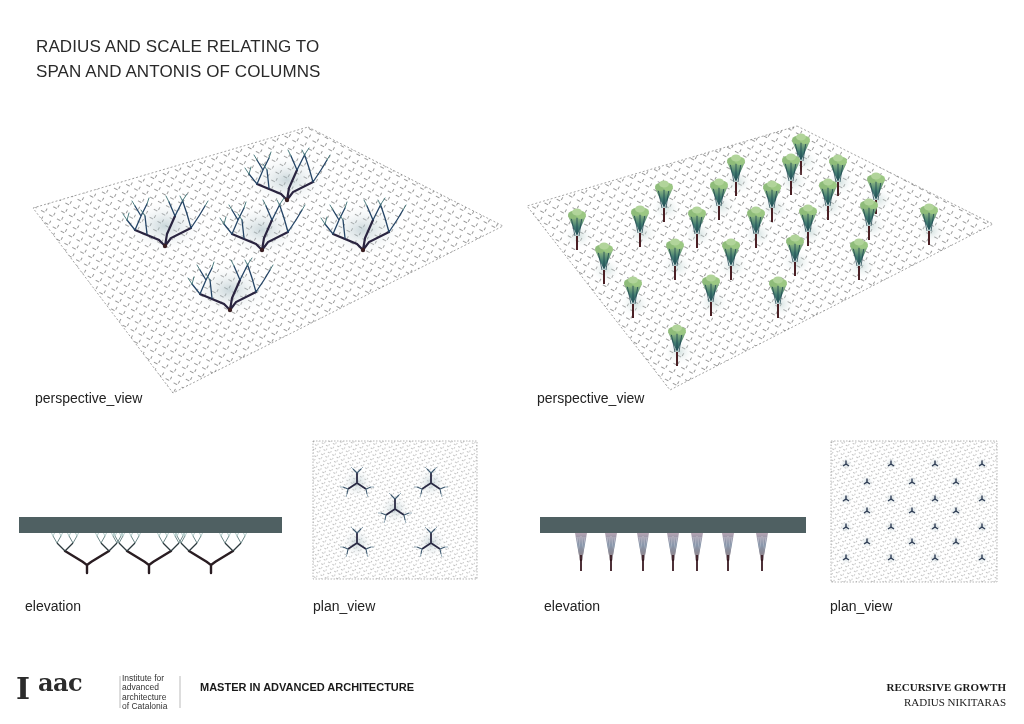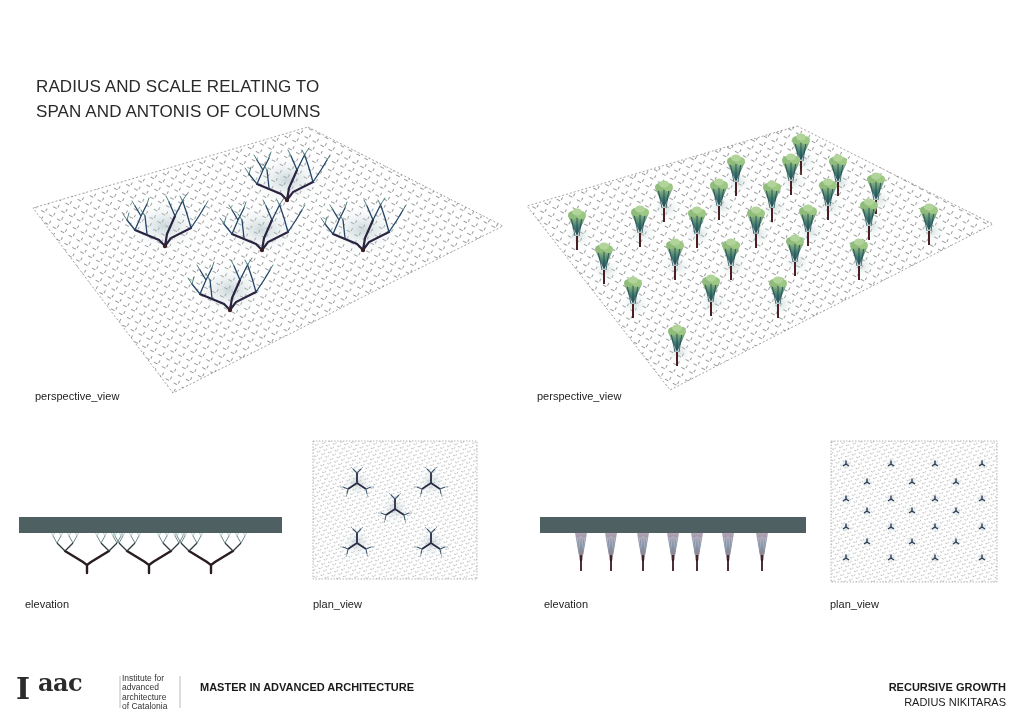--- a/index.html
+++ b/index.html
@@ -1,28 +1,28 @@
 <!DOCTYPE html>
 <html><head>
 <meta charset="utf-8">
 <style>
   html, body { margin:0; padding:0; background:#ffffff; }
   body { width:1024px; height:724px; position:relative; overflow:hidden; font-family:"Liberation Sans", sans-serif; color:#222; }
-  .title { position:absolute; left:36px; top:34px; font-size:17px; line-height:25px; letter-spacing:0.1px; color:#2a2a2a;margin-top:40px; }
+  .title { position:absolute; left:36px; top:34px; font-size:17px; line-height:25px; letter-spacing:0.1px; color:#2a2a2a; }
   .title div { white-space:nowrap; }
-  .caption { position:absolute; font-size:11px; color:#222; white-space:nowrap; }
+  .caption { position:absolute; font-size:14px; color:#222; white-space:nowrap; }
   svg.view { position:absolute; left:0; top:0; }
   .footer-logo { position:absolute; left:16px; top:674px; font-family:"DejaVu Serif", serif; font-weight:bold; color:#2b2b2b; }
   .logo-I { position:absolute; left:0; top:0; font-size:30px; line-height:30px; }
   .logo-aac { position:absolute; left:22px; top:-3px; font-size:24px; line-height:24px; letter-spacing:-0.5px; }
   .inst { position:absolute; left:122px; top:674px; font-size:8.5px; line-height:9.4px; color:#333; }
   .inst div { white-space:nowrap; }
   .master { position:absolute; left:200px; top:680px; font-size:11px; font-weight:bold; line-height:15px; color:#1a1a1a; }
   .master div { white-space:nowrap; }
-  .project { position:absolute; right:18px; top:680px; text-align:right; font-size:11px; line-height:15px; color:#1a1a1a; }
+  .project { position:absolute; right:18px; top:680px; text-align:right; font-size:11px; line-height:15px; color:#1a1a1a;font-family:Liberation Serif, serif; }
   .project .p1 { font-weight:bold; }
 </style>
 </head>
 <body>
 
 <div class="title">
   <div>RADIUS AND SCALE RELATING TO</div>
   <div>SPAN AND ANTONIS OF COLUMNS</div>
 </div>
 

